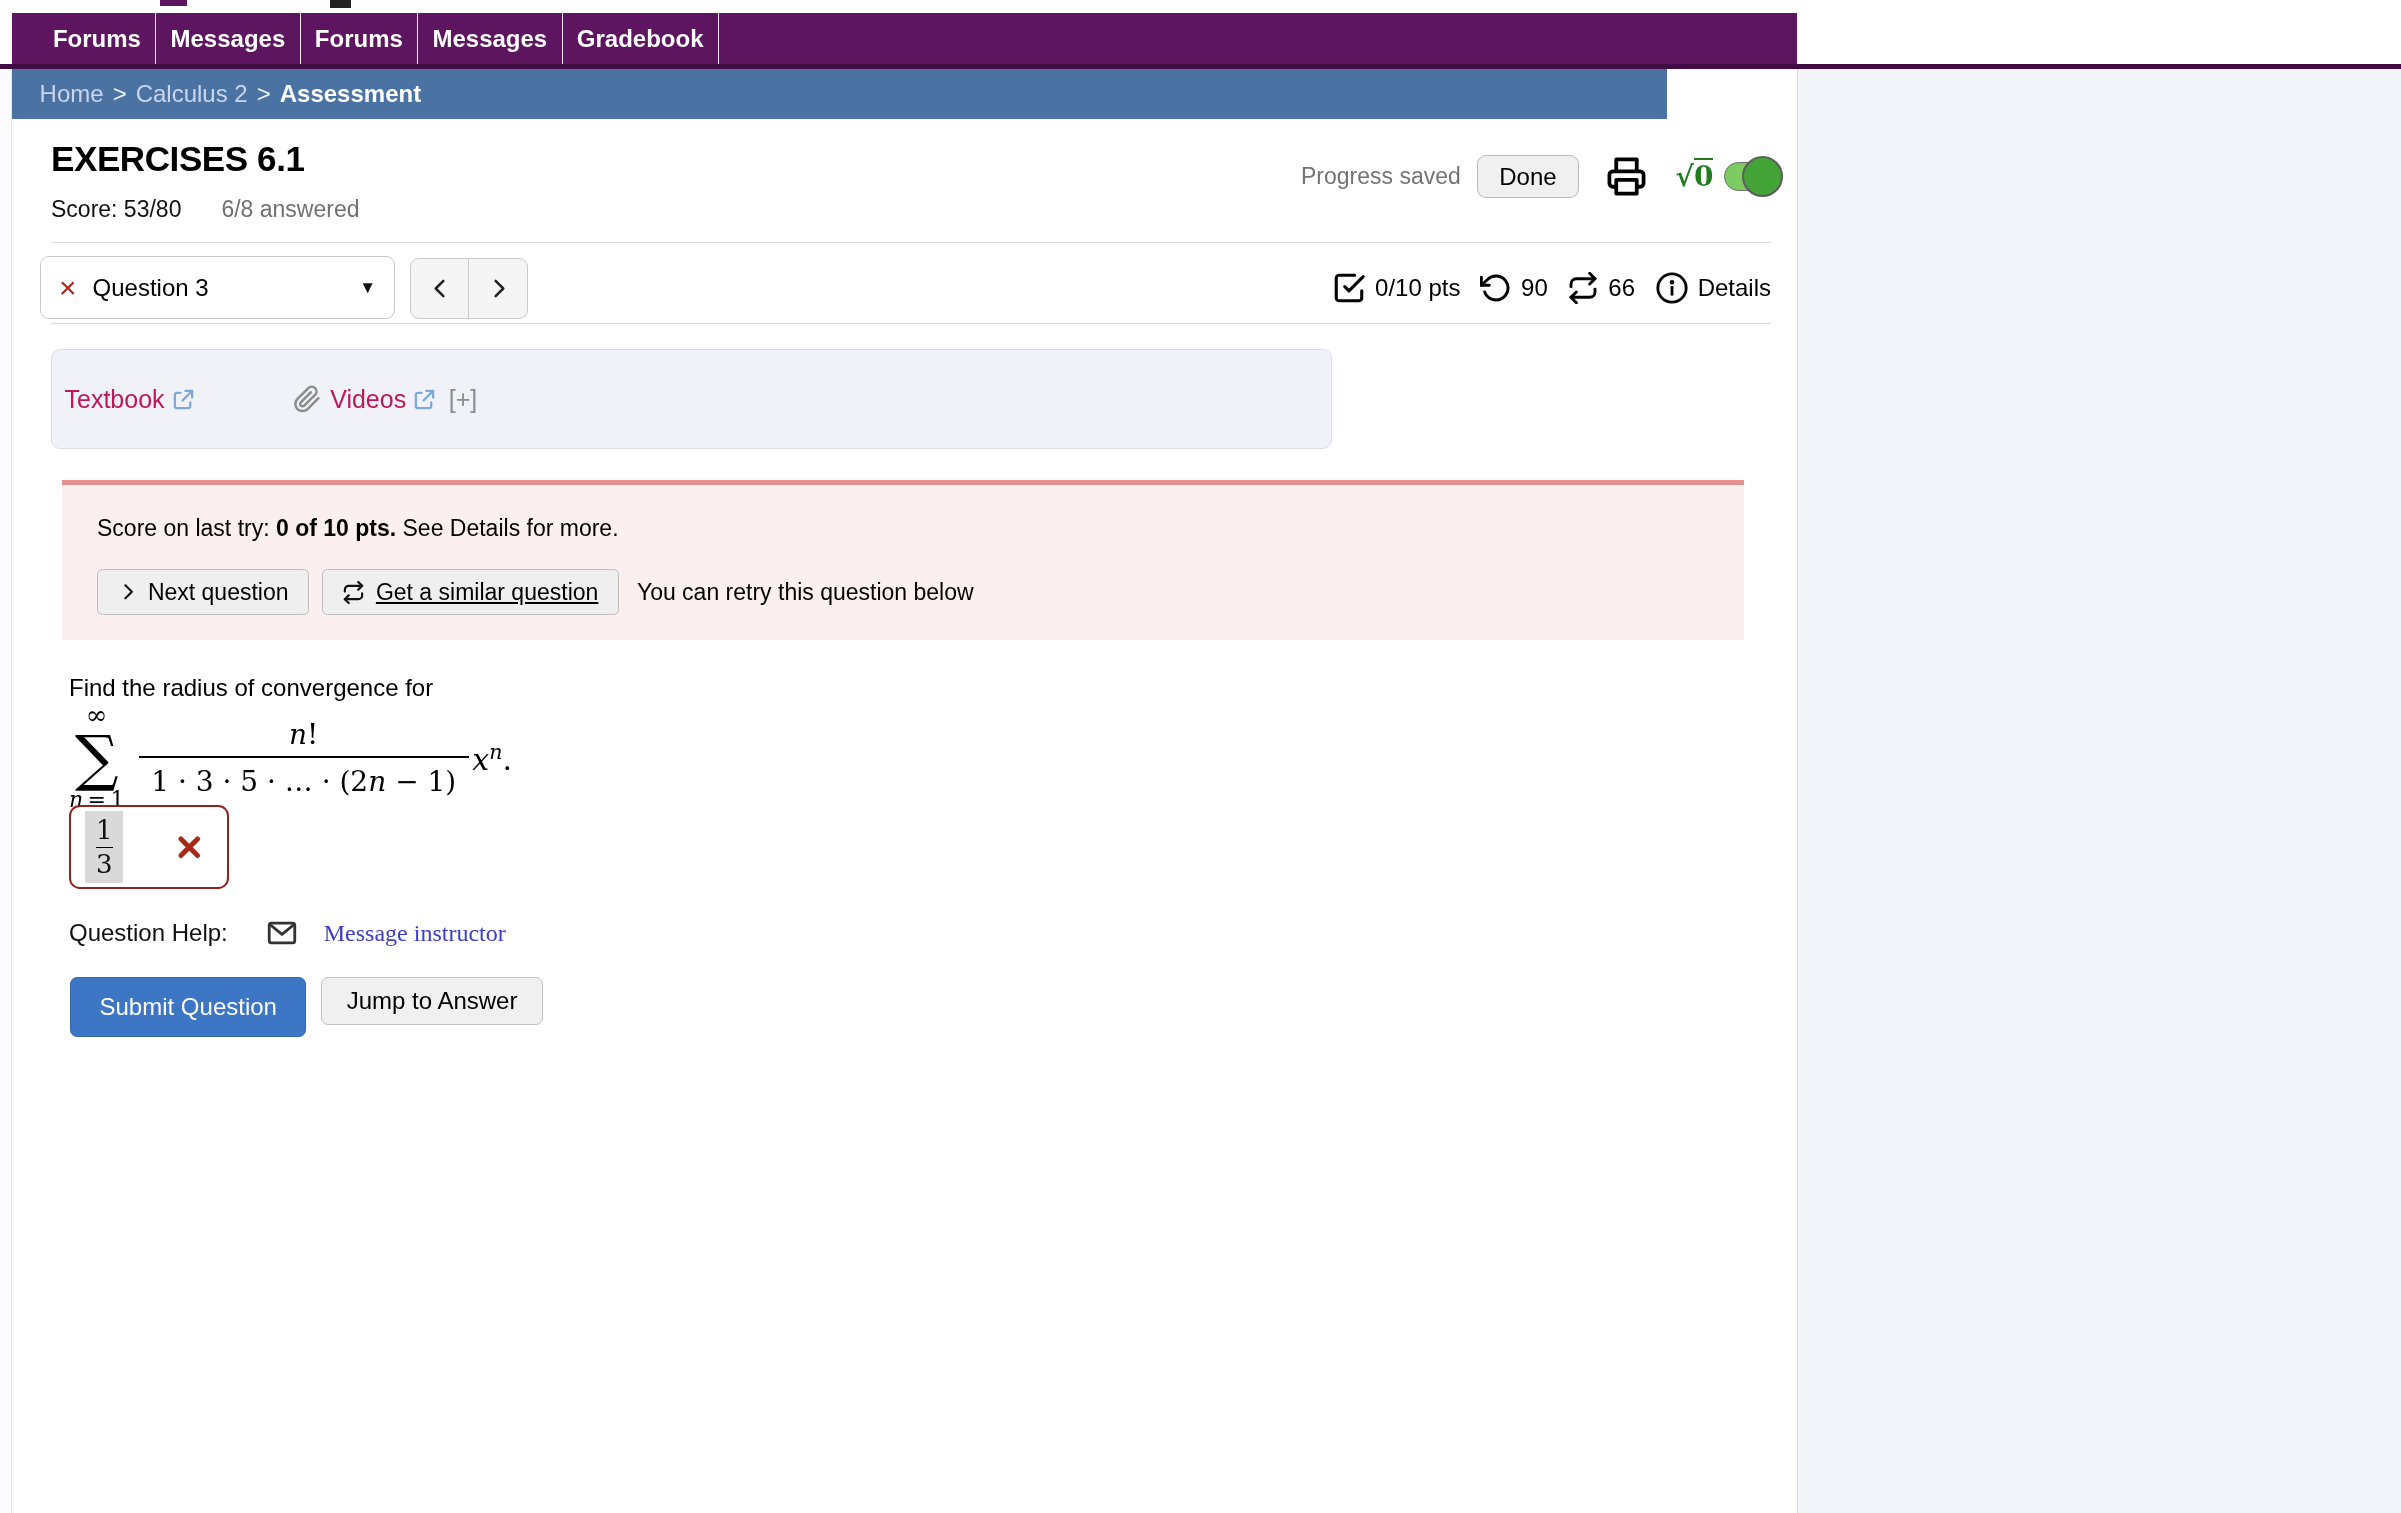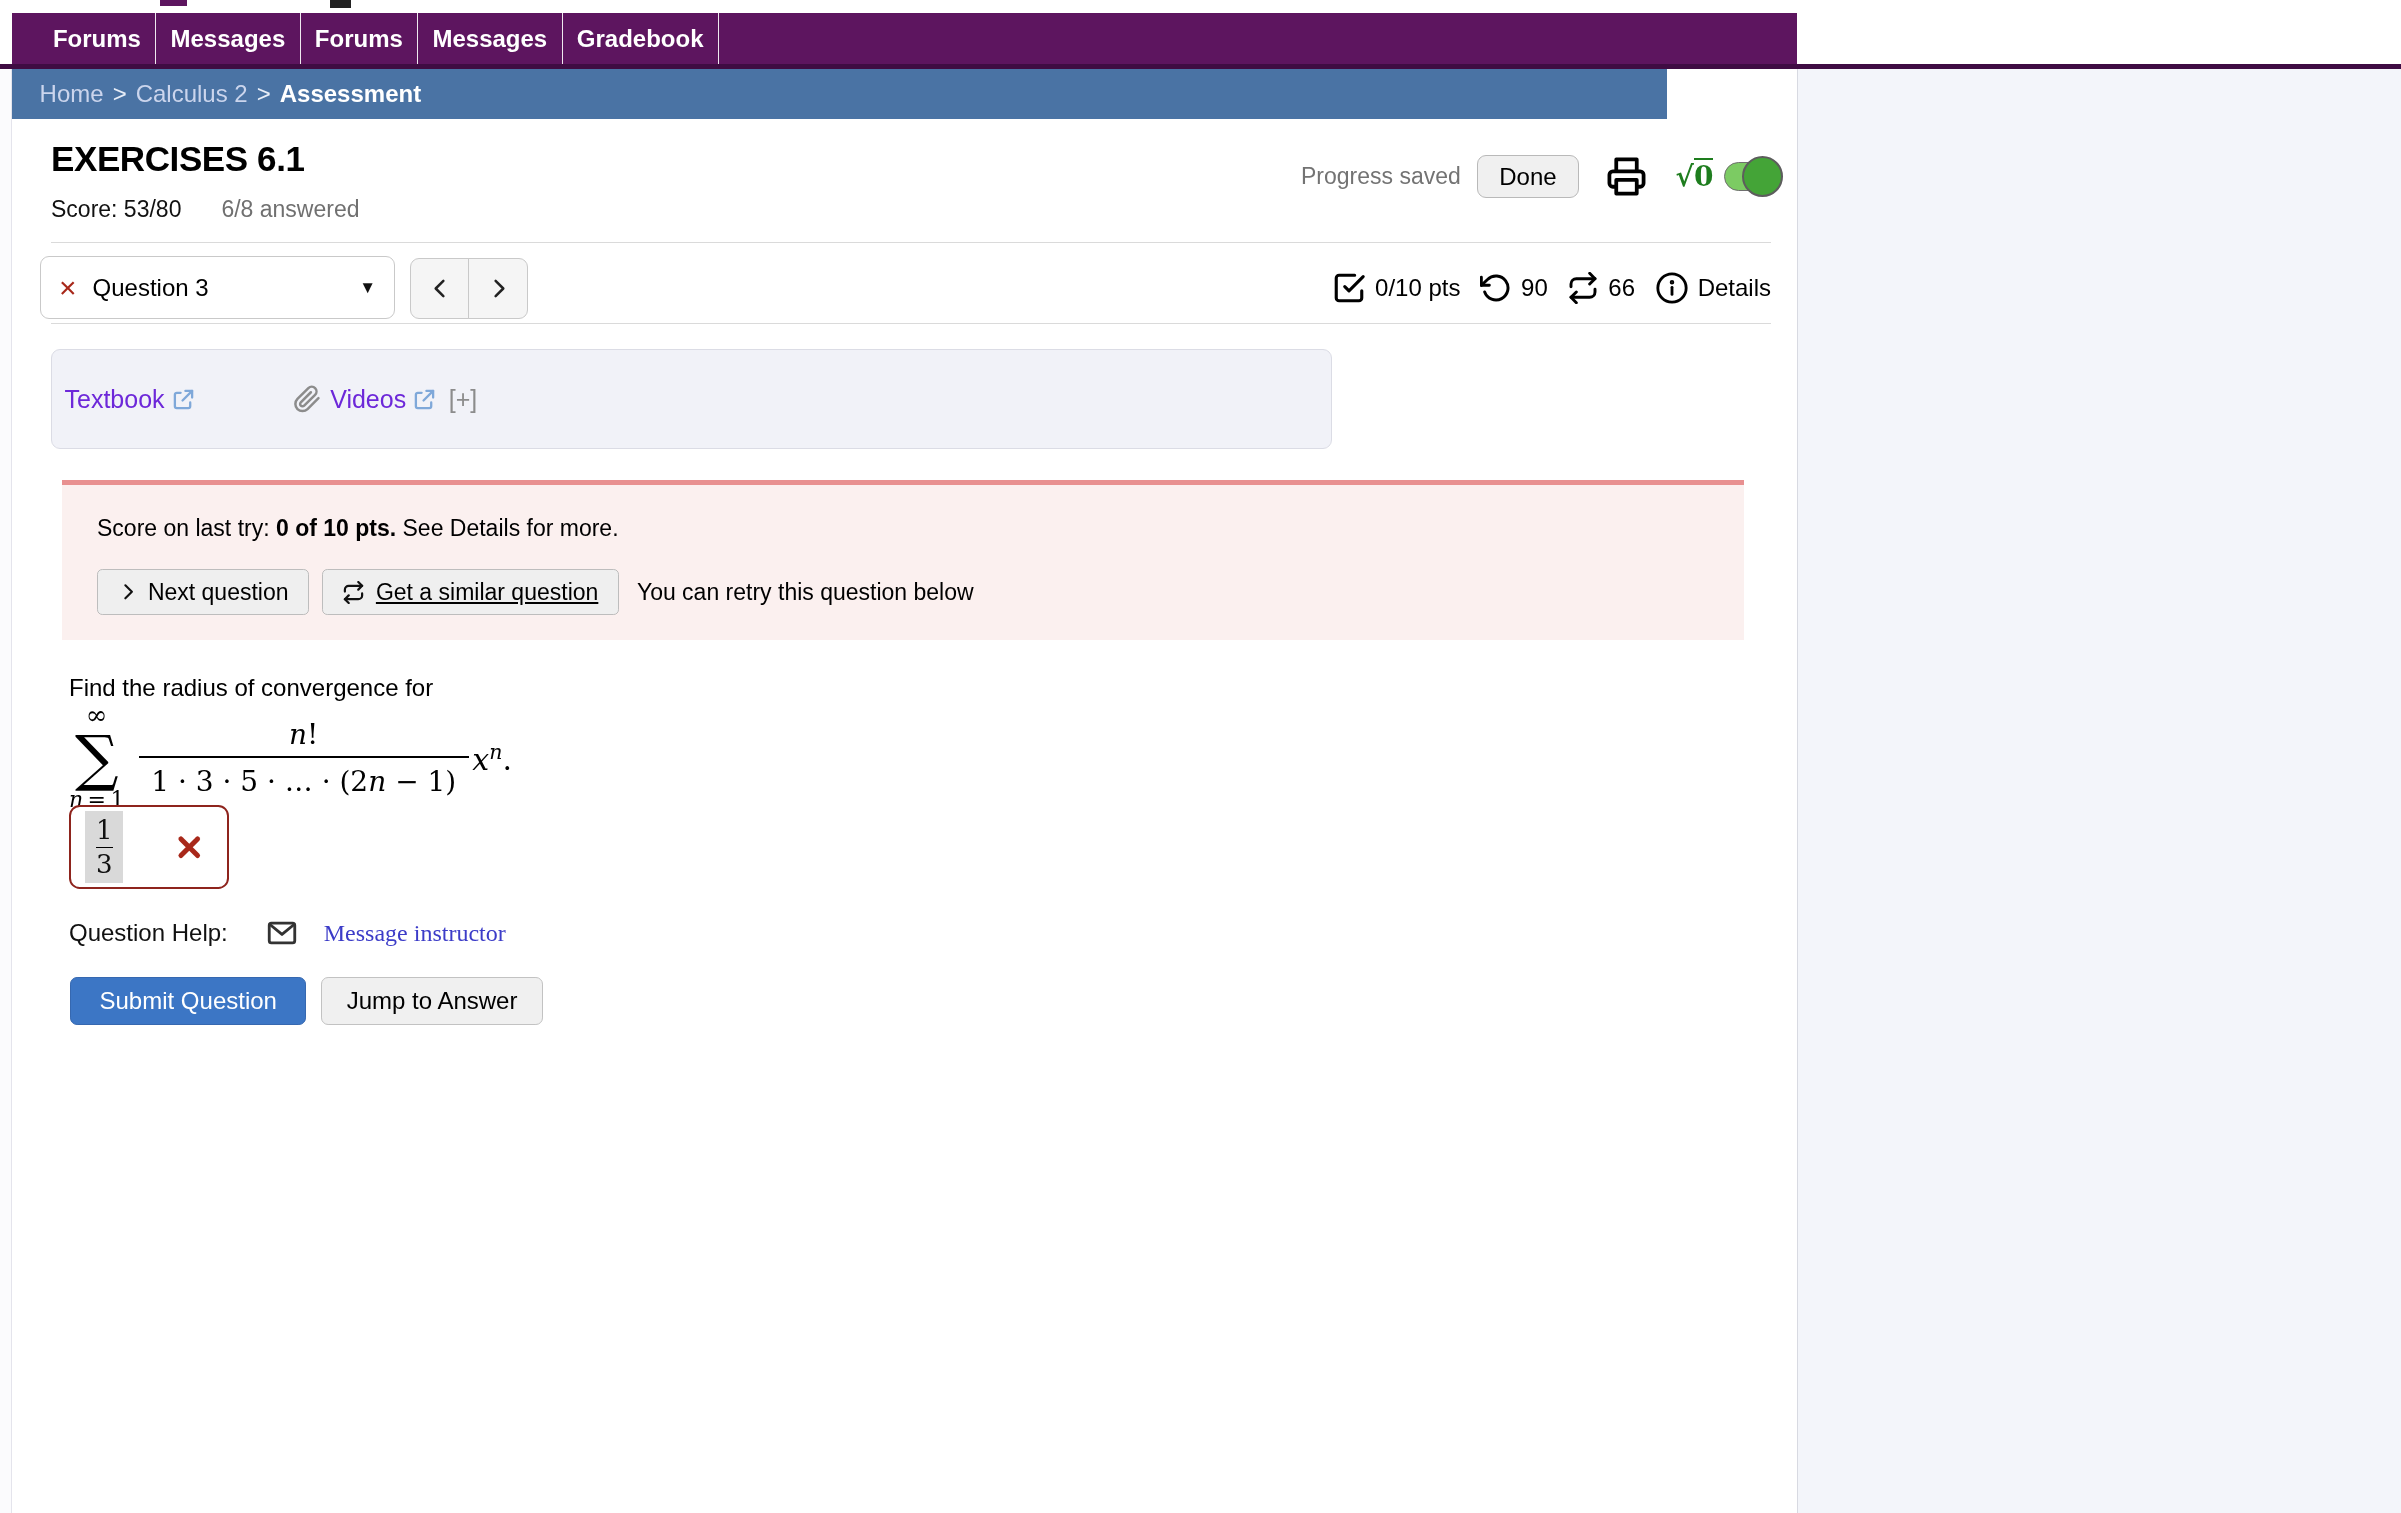--- a/index.html
+++ b/index.html
@@ -58,21 +58,21 @@
   #prev-btn { border-radius:9px 0 0 9px; }
   #next-btn { border-radius:0 9px 9px 0; margin-left:-1.8px; }
   #qnav-right { position:absolute; left:1328px; top:256px; width:443px; height:63px; display:flex; align-items:center; justify-content:flex-end; font-size:24px; color:#000; }
   #qnav-right .ico { display:flex; color:#000; }
   #qnav-right .val { margin-left:9px; }
   #qnav-right .grp { margin-left:19.6px; display:flex; align-items:center; }
   #details-label { margin-left:9px; cursor:pointer; }
 
   
   #resources { position:absolute; left:51px; top:349px; width:1281px; height:100px; background:#f1f2f8; border:1.8px solid #dbdce5; border-radius:9px; display:flex; align-items:center; padding-left:12.5px; }
-  .res-link { color:#6d28d9; font-size:25px; cursor:pointer; }
+  .res-link { color:#be185d; font-size:25px; cursor:pointer; }
   .ext-icon { color:#7fa8d9; margin-left:7.1px; display:flex; }
   #paperclip { color:#8c8c8c; margin-left:98px; margin-right:9px; display:flex; }
   #videos-expand { color:#8c8c8c; font-size:25px; margin-left:12.5px; cursor:pointer; }
 
   
   #alert-box { position:absolute; left:62px; top:480px; width:1682px; height:160px; background:#fbf0ef; border-top:5.3px solid #e89090; }
   #alert-text { position:absolute; left:35px; top:30px; font-size:23px; color:#000; }
   #alert-text b { font-weight:bold; }
   #alert-actions { position:absolute; left:35px; top:84px; display:flex; align-items:center; }
   .alert-btn { display:flex; align-items:center; background:#efefef; border:1.8px solid #bdbdbd; border-radius:5.3px; height:46px; padding:0 19.6px; font-size:23px; color:#000; cursor:pointer; font-family:inherit; }
@@ -99,21 +99,21 @@
   #answer-frac { background:#d9d9d9; padding:3.6px 10.7px; text-align:center; font-size:26px; }
   #ans-num { padding-bottom:1.8px; }
   #ans-den { border-top:1.8px solid #000; padding-top:1.8px; }
   #wrong-mark { margin-left:52px; color:#a8281a; display:flex; }
 
   
   #help-row { position:absolute; left:69px; top:916px; display:flex; align-items:center; font-size:24px; }
   #mail-icon { margin-left:37px; color:#333; display:flex; }
   #message-link { margin-left:25px; color:#3c3cc8; cursor:pointer;font-family:Liberation Serif, serif; }
   #action-row { position:absolute; left:70px; top:977px; display:flex; }
-  #submit-btn { background:#3c76c5; border:1.8px solid #3668b0; border-radius:7.1px; color:#fff; font-size:24px; height:48px; padding:0 28.5px; cursor:pointer; font-family:inherit; }
+  #submit-btn { background:#3c76c5; border:1.8px solid #3668b0; border-radius:7.1px; color:#fff; font-size:24px; height:60px; padding:0 28.5px; cursor:pointer; font-family:inherit; }
   #jump-btn { margin-left:14.3px; background:#f0f0f0; border:1.8px solid #c2c2c2; border-radius:7.1px; color:#000; font-size:24px; height:48px; padding:0 25px; cursor:pointer; font-family:inherit; }
 </style>
 </head>
 <body>
 
 <div id="top-artifact-1"></div>
 <div id="top-artifact-2"></div>
 <div id="left-strip"></div>
 <div id="right-bg"></div>
 <div id="top-line"></div>

